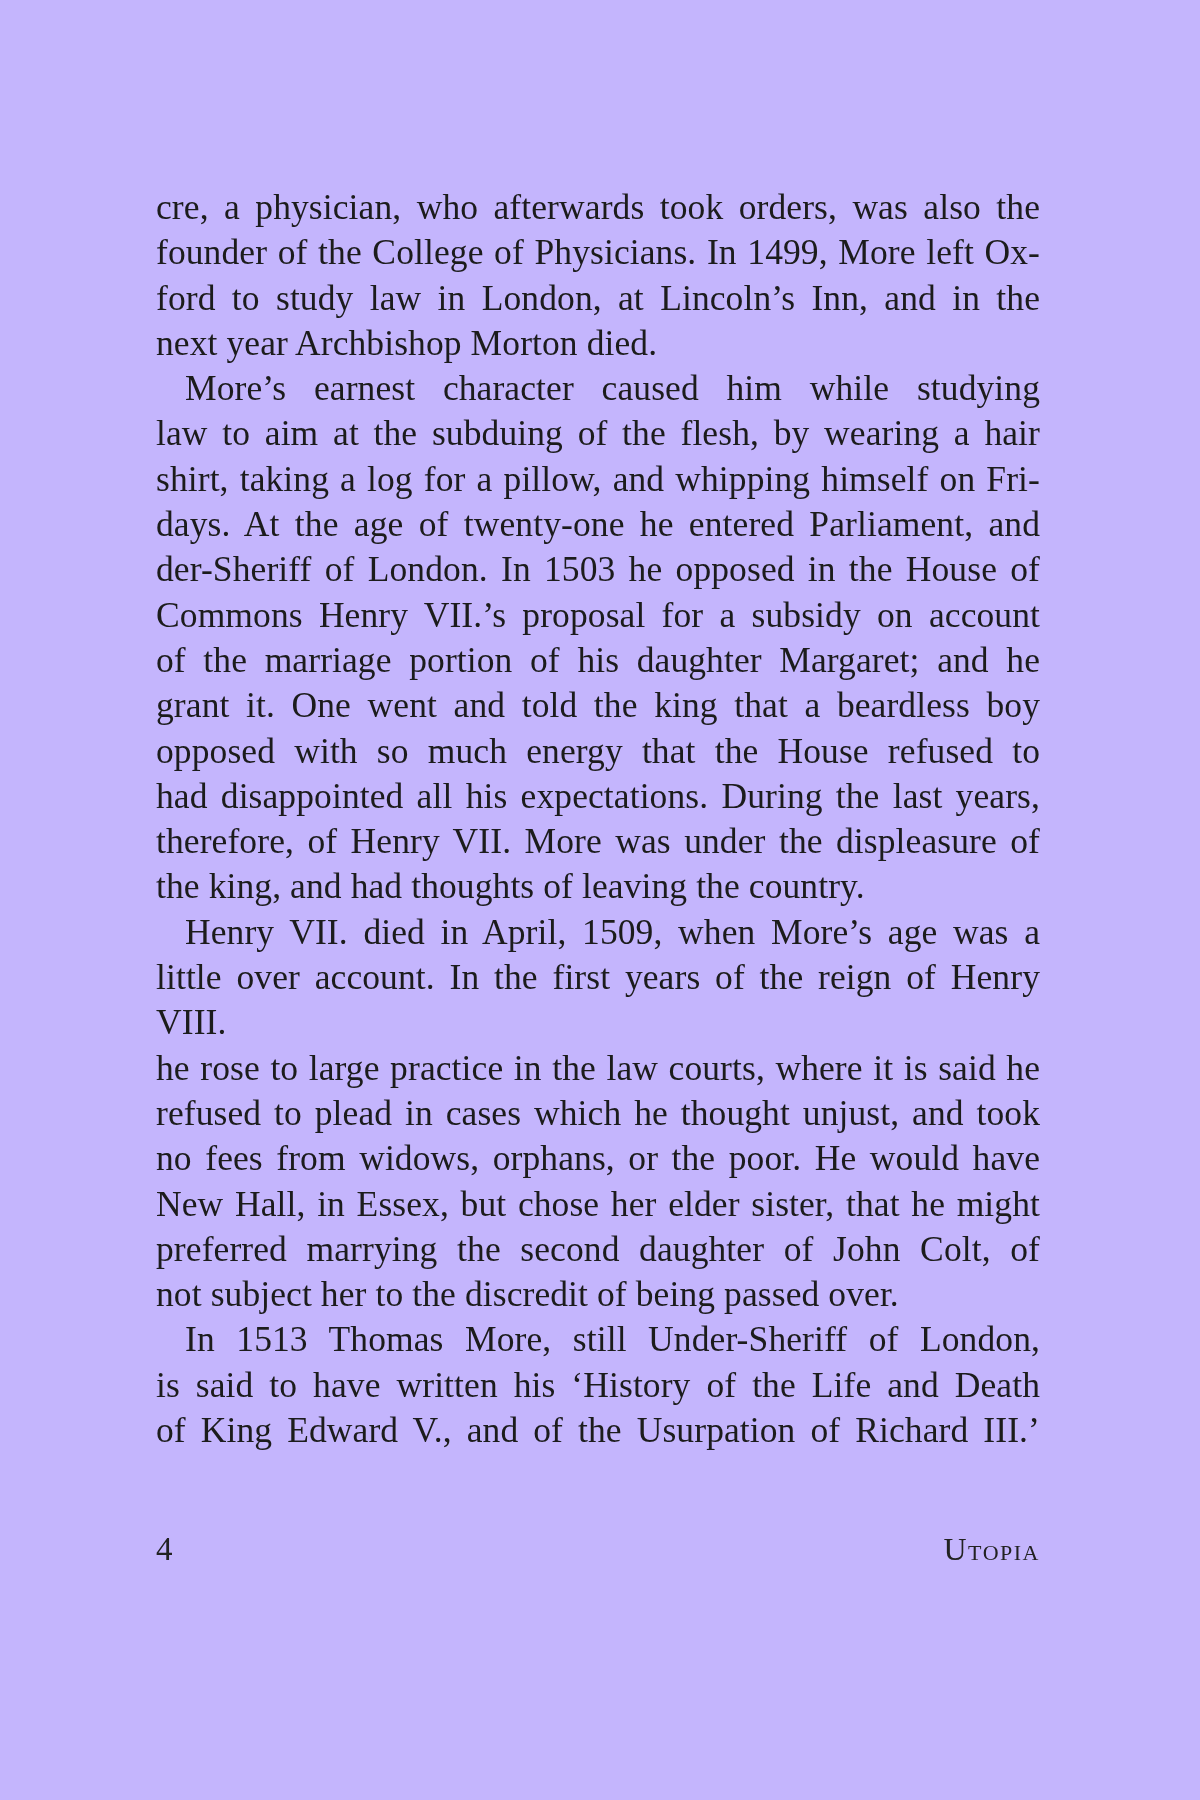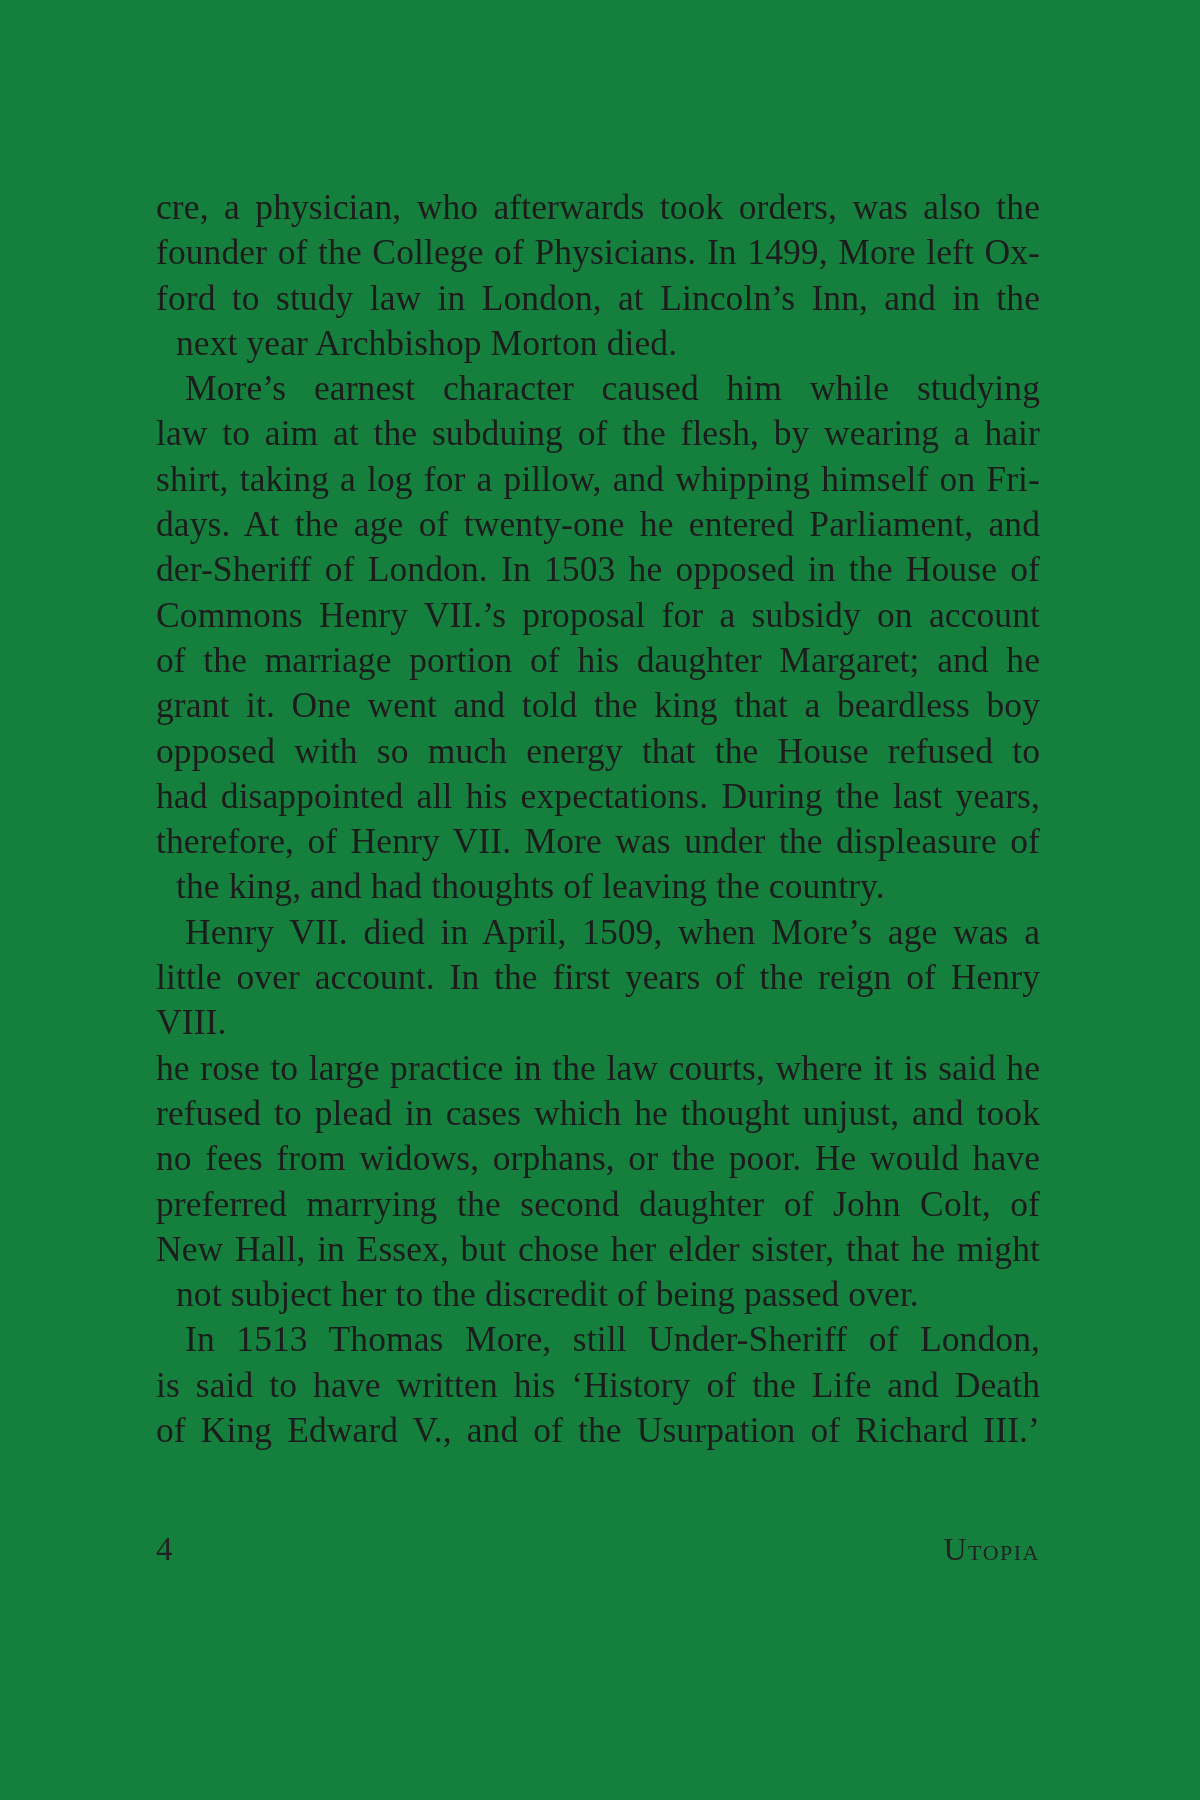--- a/index.html
+++ b/index.html
@@ -10,42 +10,41 @@
   body {
     position: relative;
     width: 1200px;
     height: 1800px;
     font-family: "Liberation Serif", "DejaVu Serif", serif;
     color: #1c1c1c;
   }
   .page {
     position: absolute;
     inset: 0;
-    background: #15803d;
+    background: #c4b5fd;
   }
   .text-block {
     position: absolute;
     left: 156px;
     top: 185px;
     width: 884px;
   }
   .line {
     font-size: 35.5px;
     line-height: 45.3px;
     color: #1c1c1c;
     letter-spacing: 0.1px;
   }
   .line.just {
     text-align: justify;
     text-align-last: justify;
   }
   .line.end {
     text-align: left;
     text-align-last: left;
-    margin-left: 20px;
   }
   .line.ind {
     text-indent: 29px;
   }
   .footer {
     position: absolute;
     left: 156px;
     top: 1531px;
     width: 884px;
     display: flex;
@@ -83,22 +82,22 @@
       <div class="line just">grant it. One went and told the king that a beardless boy</div>
       <div class="line just">opposed with so much energy that the House refused to</div>
       <div class="line just">had disappointed all his expectations. During the last years,</div>
       <div class="line just">therefore, of Henry VII. More was under the displeasure of</div>
       <div class="line end">the king, and had thoughts of leaving the country.</div>
       <div class="line just ind">Henry VII. died in April, 1509, when More’s age was a</div>
       <div class="line just">little over account. In the first years of the reign of Henry VIII.</div>
       <div class="line just">he rose to large practice in the law courts, where it is said he</div>
       <div class="line just">refused to plead in cases which he thought unjust, and took</div>
       <div class="line just">no fees from widows, orphans, or the poor. He would have</div>
+      <div class="line just">New Hall, in Essex, but chose her elder sister, that he might</div>
       <div class="line just">preferred marrying the second daughter of John Colt, of</div>
-      <div class="line just">New Hall, in Essex, but chose her elder sister, that he might</div>
       <div class="line end">not subject her to the discredit of being passed over.</div>
       <div class="line just ind">In 1513 Thomas More, still Under-Sheriff of London,</div>
       <div class="line just">is said to have written his ‘History of the Life and Death</div>
       <div class="line just">of King Edward V., and of the Usurpation of Richard III.’</div>
     </main>
 
   <footer class="footer">
     <span class="page-num">4</span>
     <span class="running-title">Utopia</span>
   </footer>

